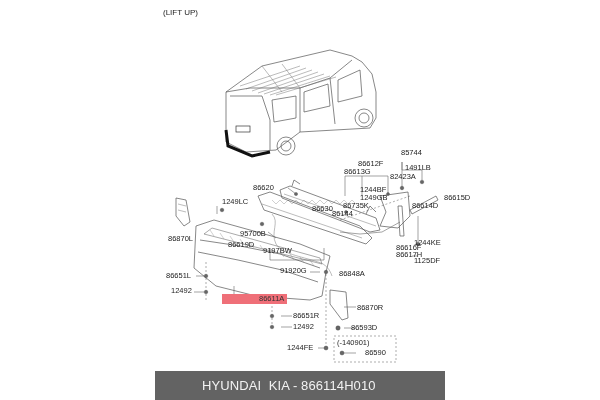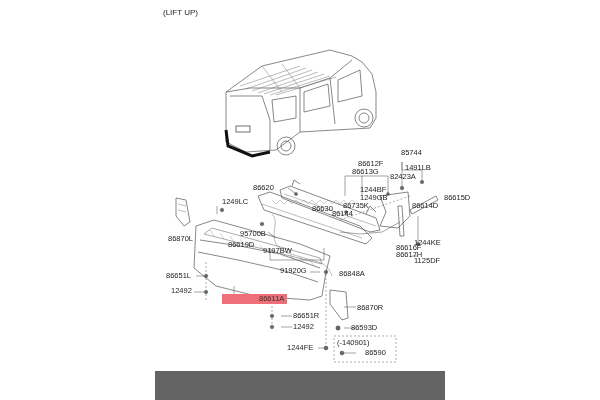--- a/index.html
+++ b/index.html
@@ -148,21 +148,21 @@
       <circle cx="272" cy="327" r="1.8"></circle>
       <circle cx="338" cy="328" r="2.2"></circle>
       <circle cx="326" cy="348" r="2"></circle>
       <circle cx="342" cy="353" r="2"></circle>
     </g>
   </svg>
 
   <div class="lift">(LIFT UP)</div>
 
   <div class="lbl" style="left:358px;top:160px;">86612F</div>
-  <div class="lbl" style="left:352px;top:168px;">86613G</div>
+  <div class="lbl" style="left:344px;top:168px;">86613G</div>
   <div class="lbl" style="left:401px;top:149px;">85744</div>
   <div class="lbl" style="left:405px;top:164px;">1491LB</div>
   <div class="lbl" style="left:390px;top:173px;">82423A</div>
   <div class="lbl" style="left:253px;top:184px;">86620</div>
   <div class="lbl" style="left:360px;top:186px;">1244BF</div>
   <div class="lbl" style="left:360px;top:194px;">1249GB</div>
   <div class="lbl" style="left:412px;top:194px;padding-left:32px;">86615D</div>
   <div class="lbl" style="left:412px;top:202px;">86614D</div>
   <div class="lbl" style="left:222px;top:198px;">1249LC</div>
   <div class="lbl" style="left:312px;top:205px;">86630</div>
@@ -184,14 +184,15 @@
   <div class="lbl" style="left:357px;top:304px;">86870R</div>
   <div class="lbl" style="left:293px;top:312px;">86651R</div>
   <div class="lbl" style="left:293px;top:323px;">12492</div>
   <div class="lbl" style="left:351px;top:324px;">86593D</div>
   <div class="lbl" style="left:337px;top:339px;">(-140901)</div>
   <div class="lbl" style="left:287px;top:344px;">1244FE</div>
   <div class="lbl" style="left:365px;top:349px;">86590</div>
 </div>
 
 <div class="footer">
+  <span>HYUNDAI  KIA - 866114H010</span>
   <span>      </span>
 </div>
 
 </body></html>

